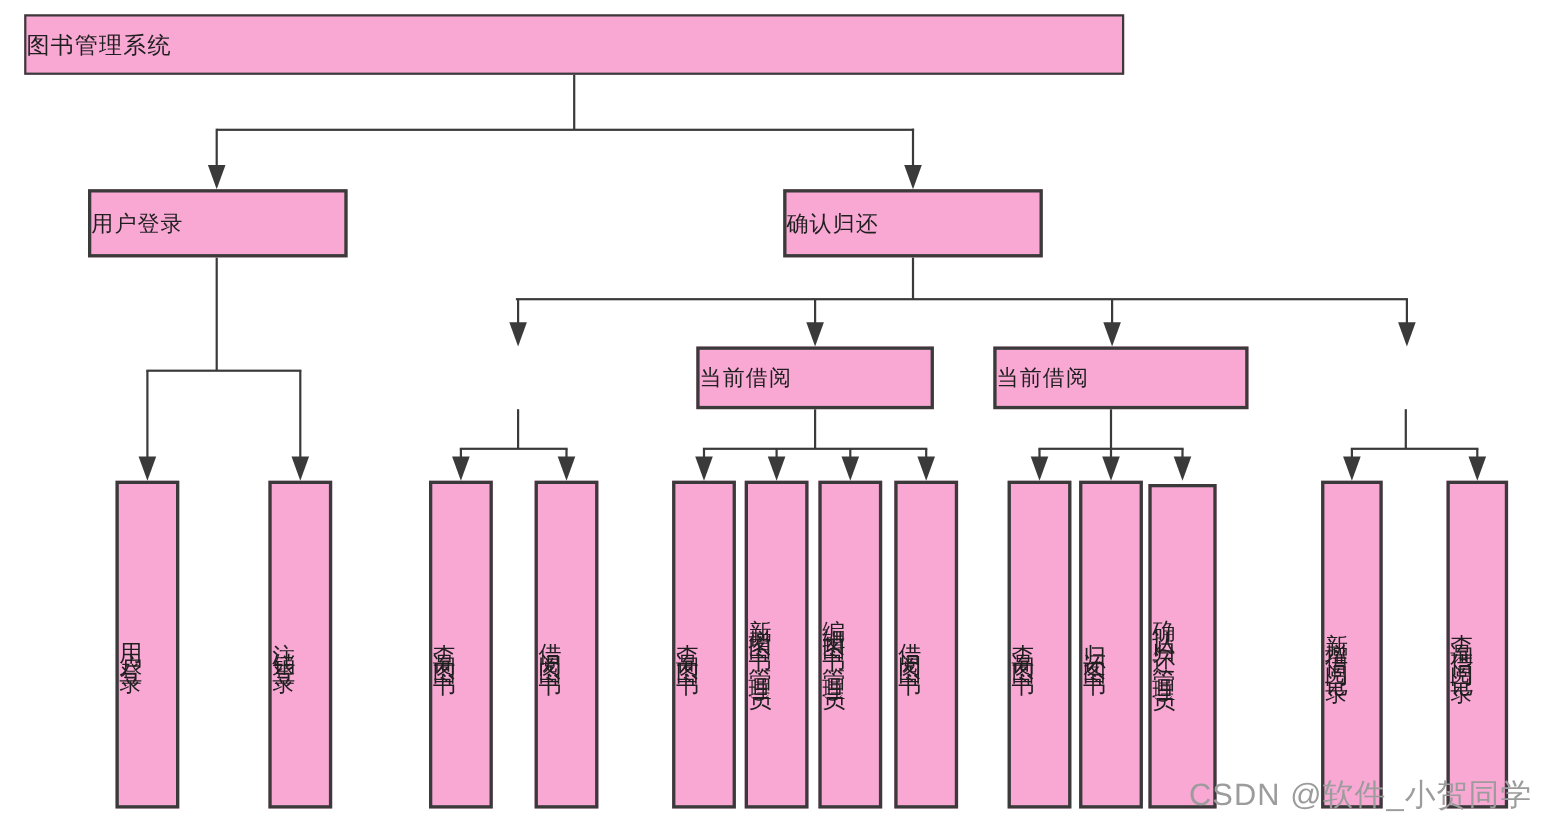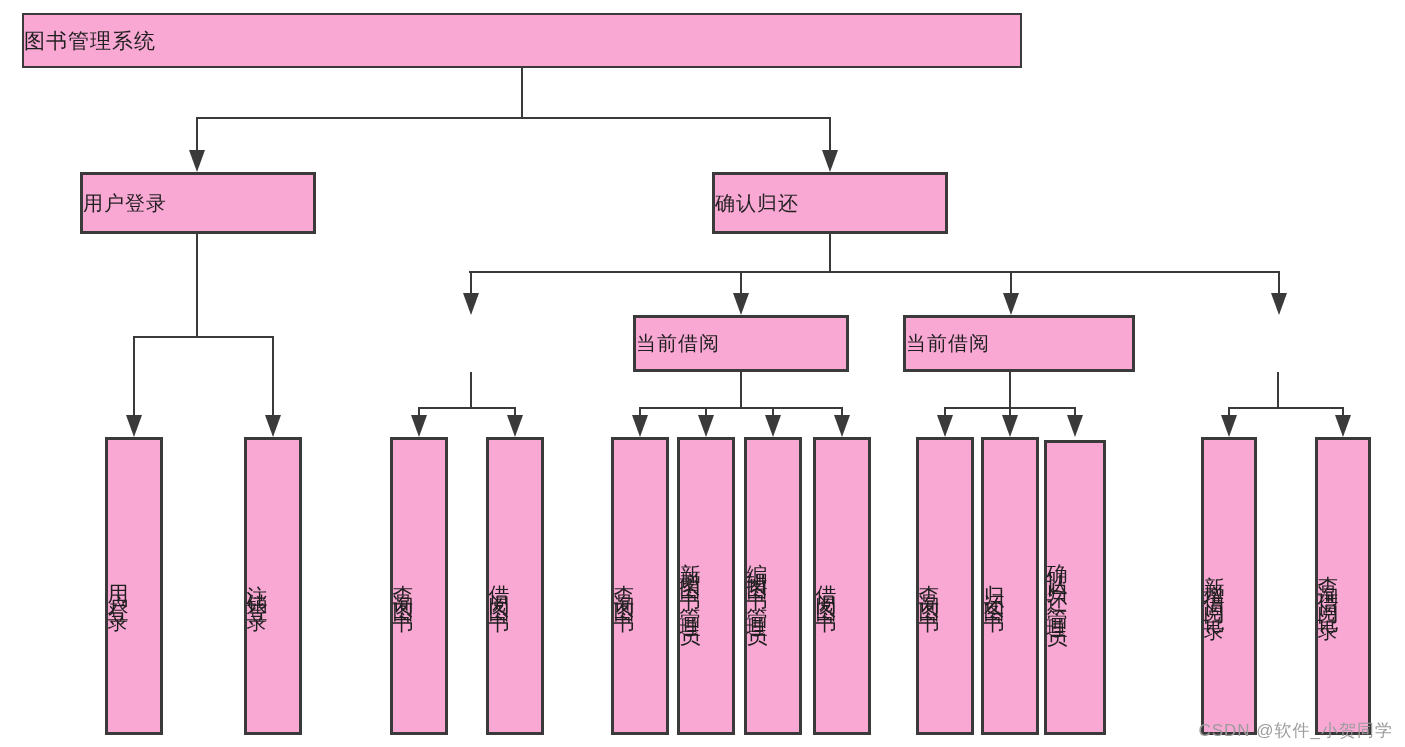--- a/index.html
+++ b/index.html
@@ -33,21 +33,21 @@
   .h { height:2px; }
   .ah {
     position:absolute; width:0; height:0;
     border-left:8px solid transparent;
     border-right:8px solid transparent;
     border-top:22px solid var(--line,#3a3a3a);
     z-index:3;
   }
   .watermark {
     position:absolute; right:12px; bottom:5px;
-    font-size:17px; letter-spacing:1px;
+    font-size:28px; letter-spacing:1px;
     color:var(--wm,#9c9c9c); z-index:4; white-space:nowrap;
   }
 </style>
 </head>
 <body>
 
 <div class="canvas">
 
   <div class="v" style="left:521px;top:68px;height:50px"></div>
   <div class="h" style="left:197px;top:117px;width:634px"></div>

